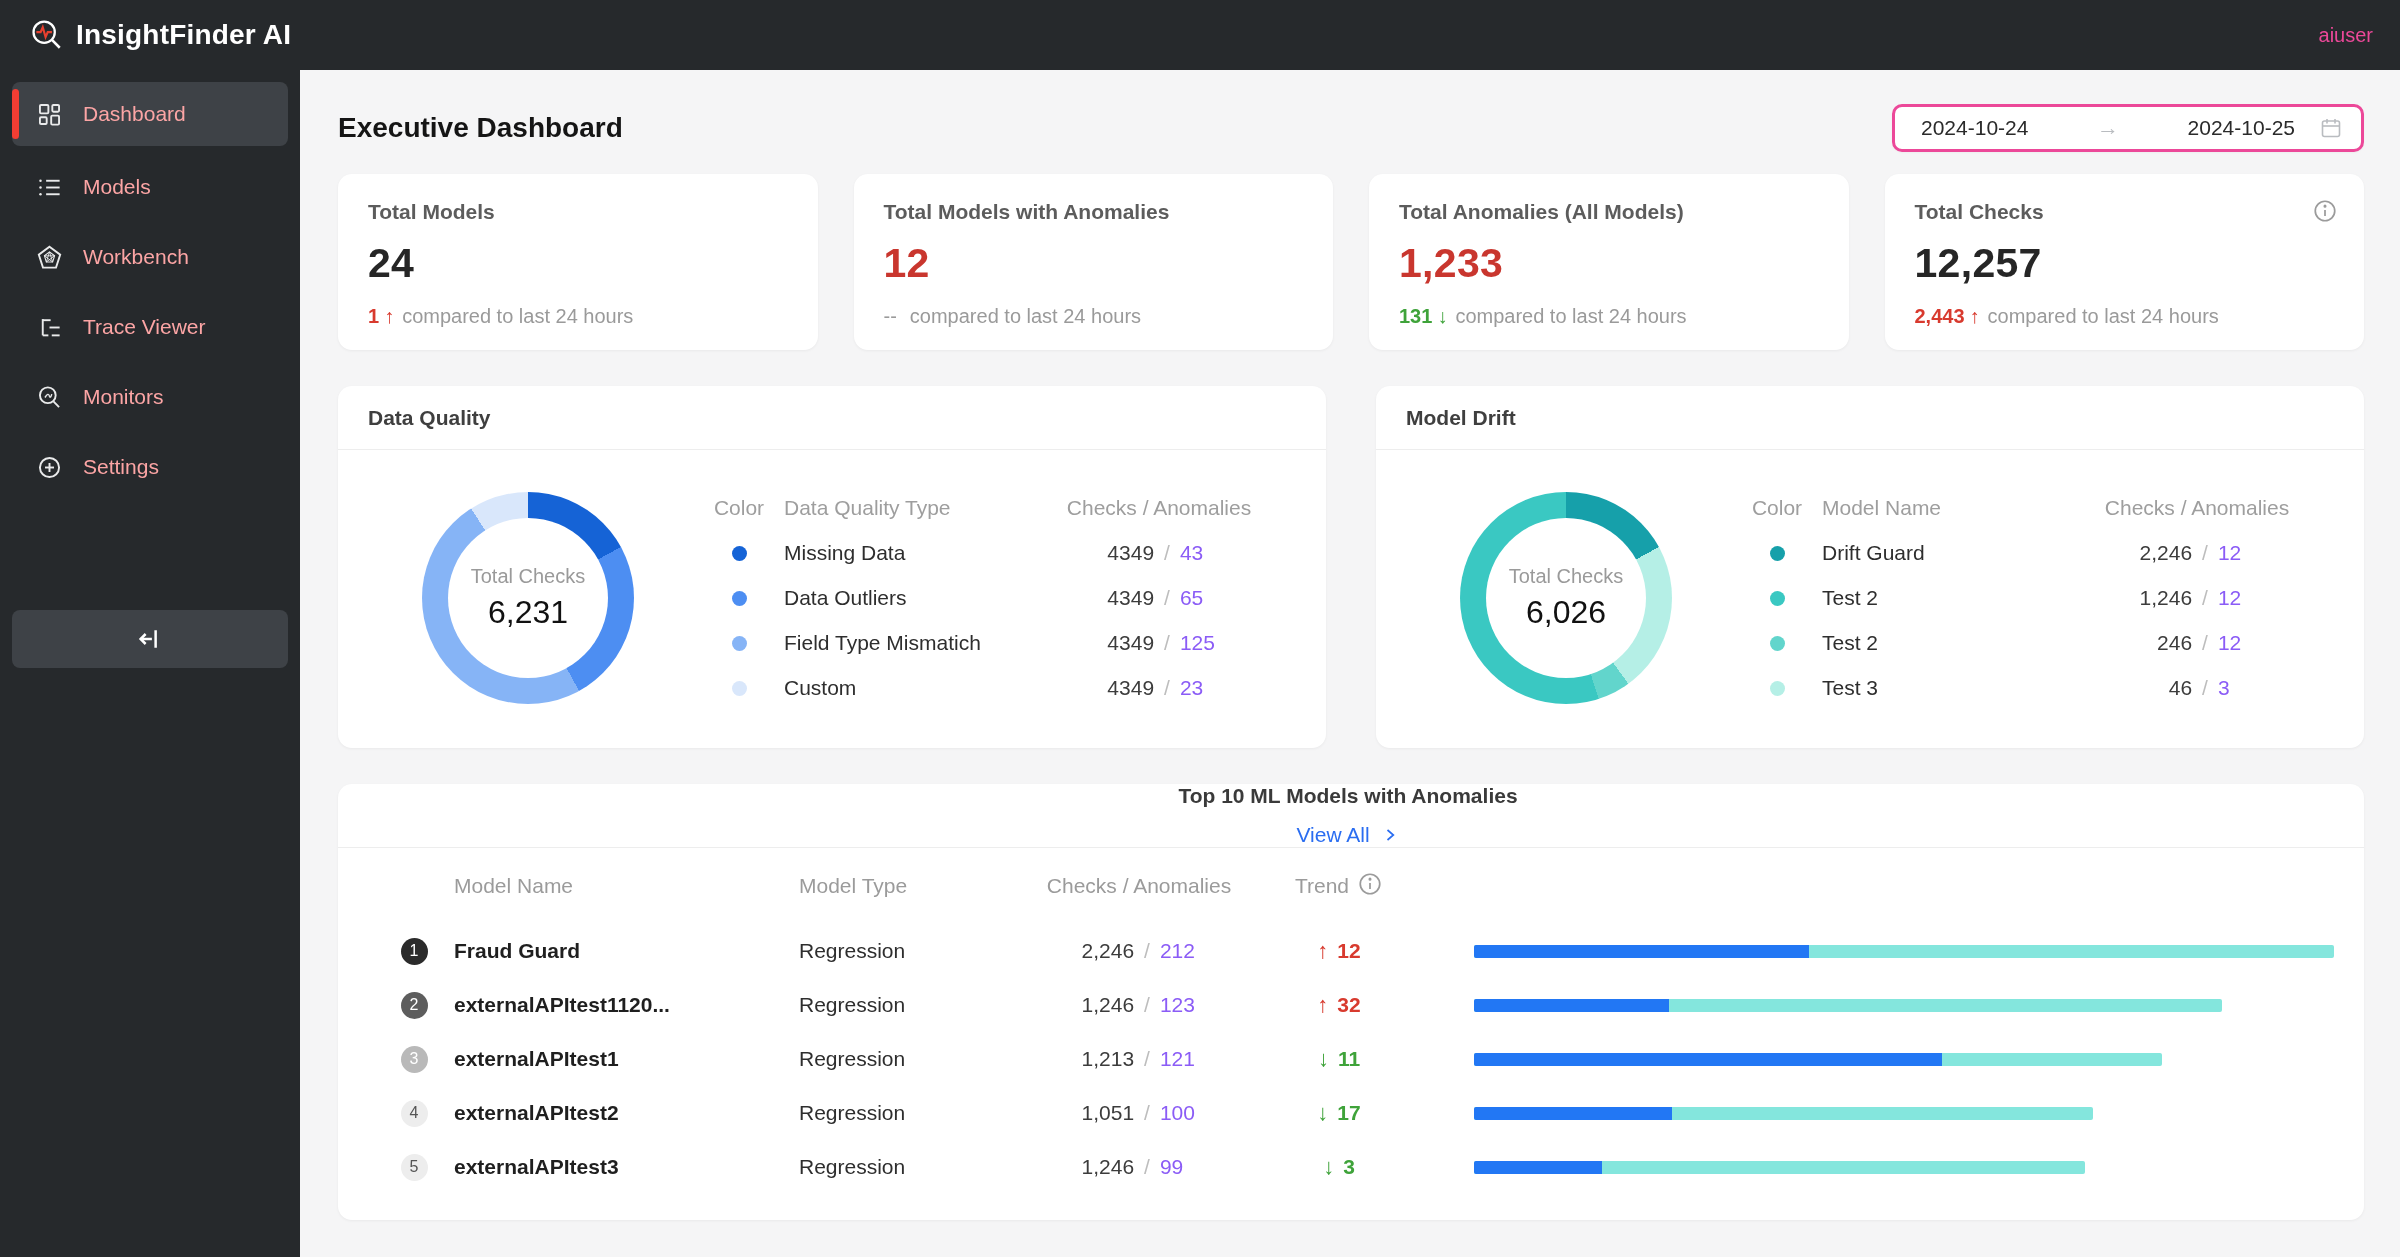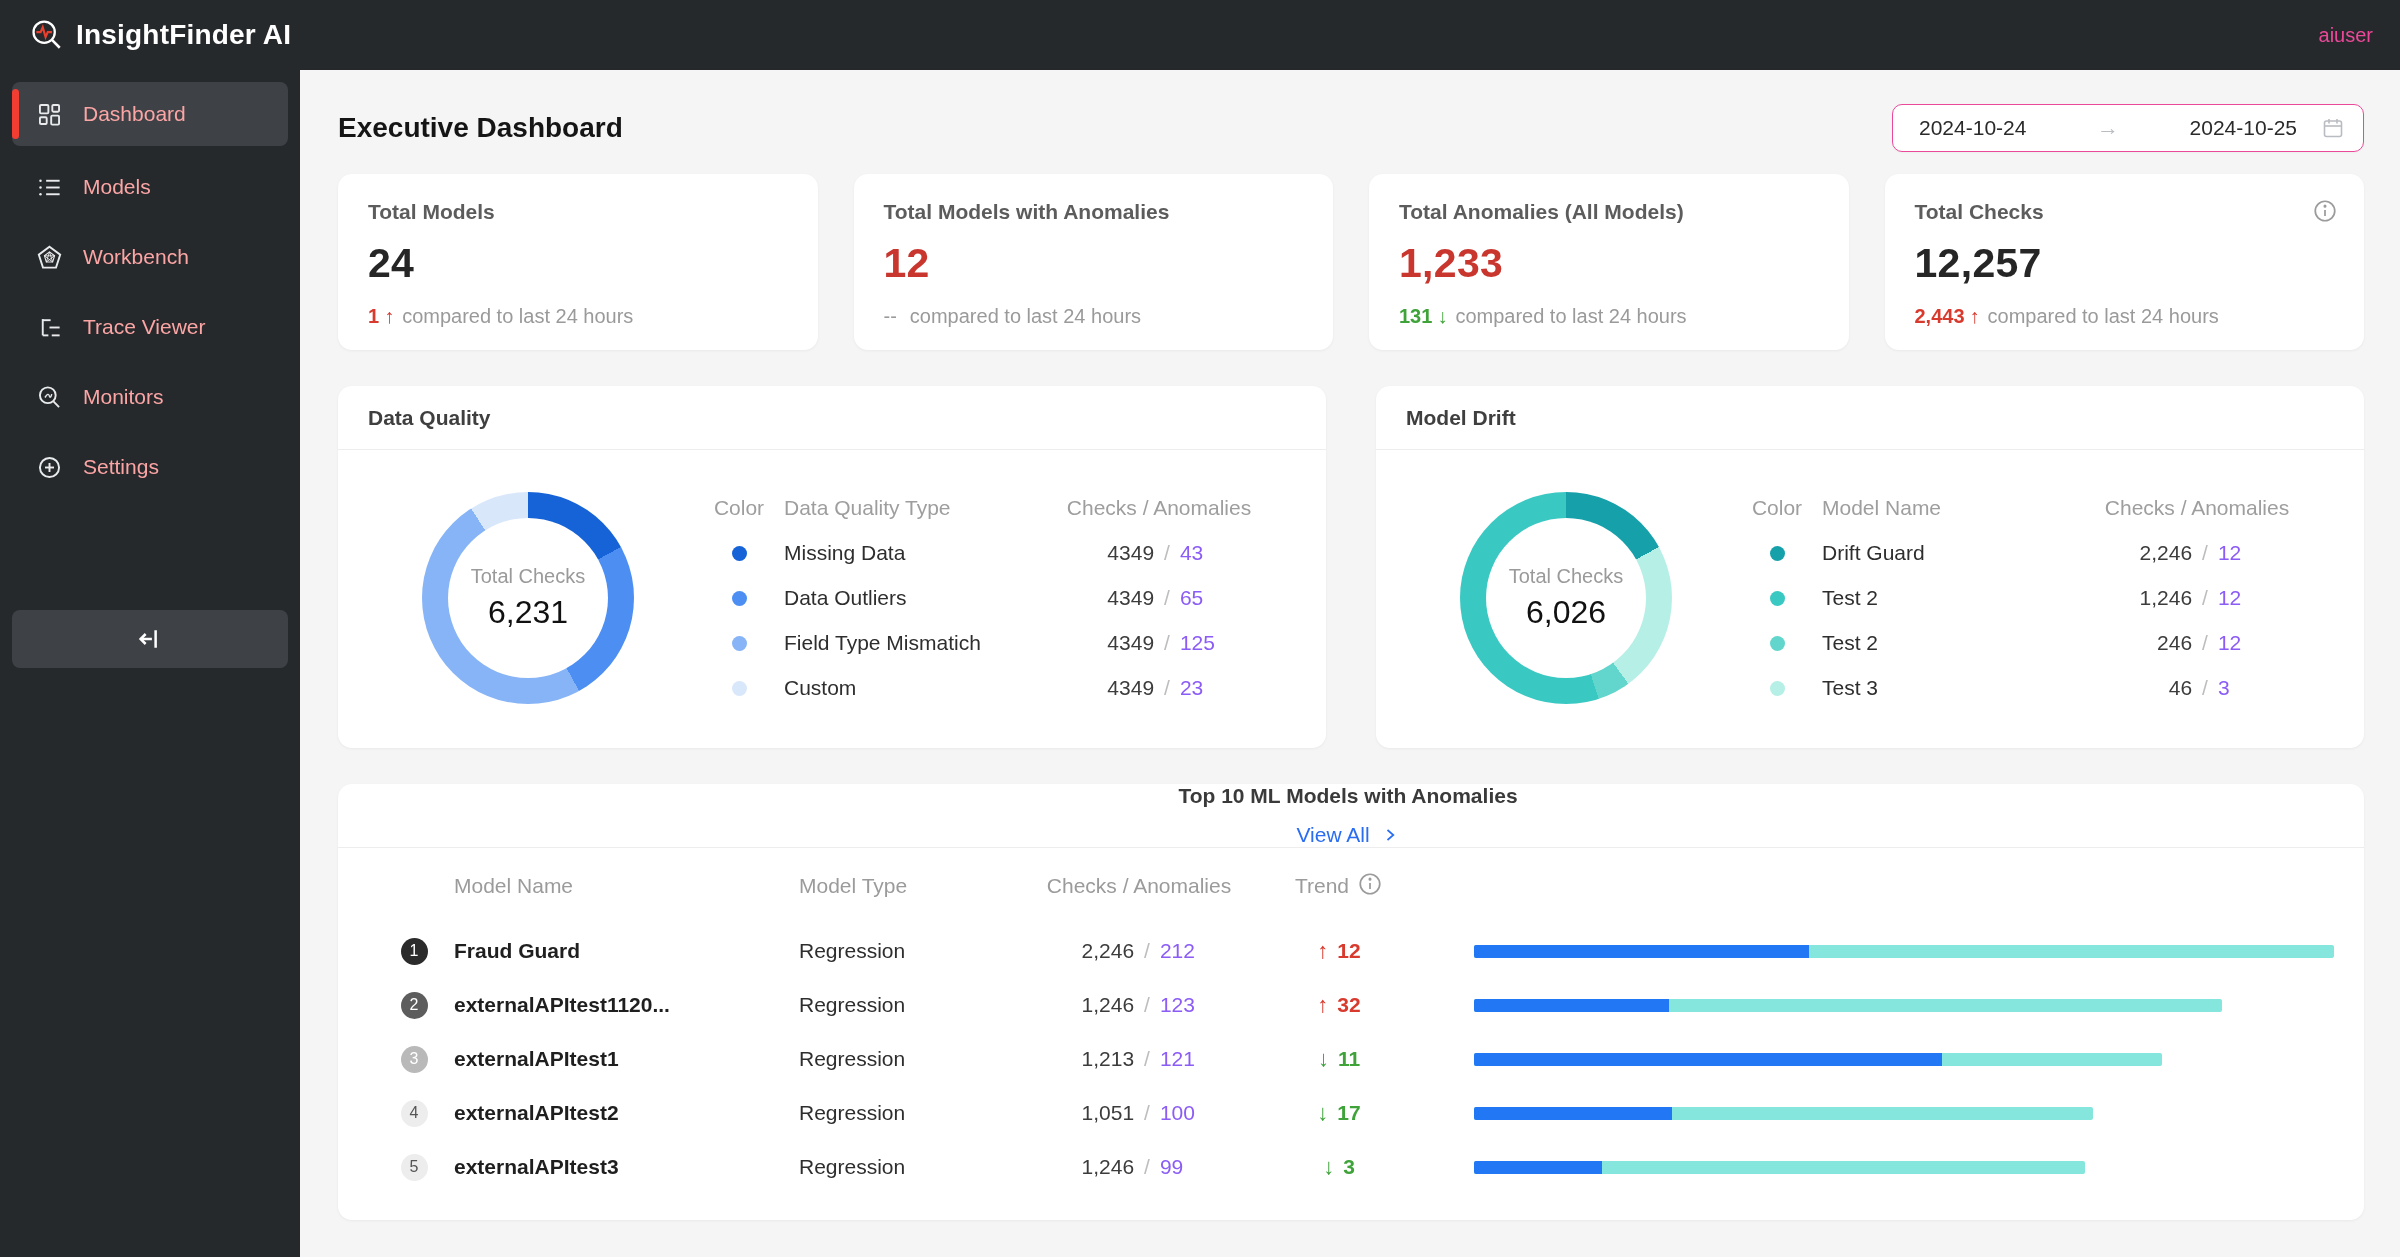--- a/index.html
+++ b/index.html
@@ -22,21 +22,21 @@
   .side-item svg { width:27px; height:27px; stroke:#e9eaeb; fill:none; stroke-width:1.7; flex:0 0 auto; }
   .side-item.active { margin:0 12px 6px 12px; padding-left:24px; height:64px; background:#3e4247; border-radius:8px; position:relative; overflow:hidden; }
   .side-item.active::before { content:""; position:absolute; left:0; top:7px; bottom:7px; width:7px; border-radius:4px; background:#f23d33; }
   .collapse-btn { position:absolute; left:12px; right:12px; top:540px; height:58px; background:#3e4247; border-radius:8px; display:flex; align-items:center; justify-content:center; cursor:pointer; }
   .collapse-btn svg { width:30px; height:30px; stroke:#fff; stroke-width:2; fill:none; }
 
   
   .main { flex:1; padding:34px 36px 0 38px; overflow:hidden; }
   .main-header { display:flex; align-items:center; justify-content:space-between; }
   .page-title { font-size:28px; font-weight:700; color:#151515; }
-  .date-picker { width:472px; height:48px; background:#fff; border:1px solid #ec4899; border-radius:10px; display:flex; align-items:center; padding:0 18px 0 26px; box-shadow:0 1px 2px rgba(0,0,0,.03); }
+  .date-picker { width:472px; height:48px; background:#fff; border:3px solid #ec4899; border-radius:10px; display:flex; align-items:center; padding:0 18px 0 26px; box-shadow:0 1px 2px rgba(0,0,0,.03); }
   .date-val { font-size:21px; color:#2a2a2a; }
   .date-arrow { color:#b9bcc0; font-size:22px; flex:1; text-align:center; }
   .date-picker svg { width:24px; height:24px; stroke:#b9bcc0; stroke-width:1.6; fill:none; margin-left:24px; }
 
   
   .stats-row { display:flex; gap:36px; margin-top:22px; }
   .stat-card { flex:1; background:#fff; border-radius:14px; padding:26px 30px; height:176px; box-shadow:0 1px 3px rgba(0,0,0,.05); position:relative; }
   .stat-label { font-size:21px; font-weight:700; color:#5c5c5c; }
   .stat-value { font-size:41px; font-weight:700; color:#262626; margin-top:16px; letter-spacing:.3px; }
   .stat-value.red { color:#c9362e; }

